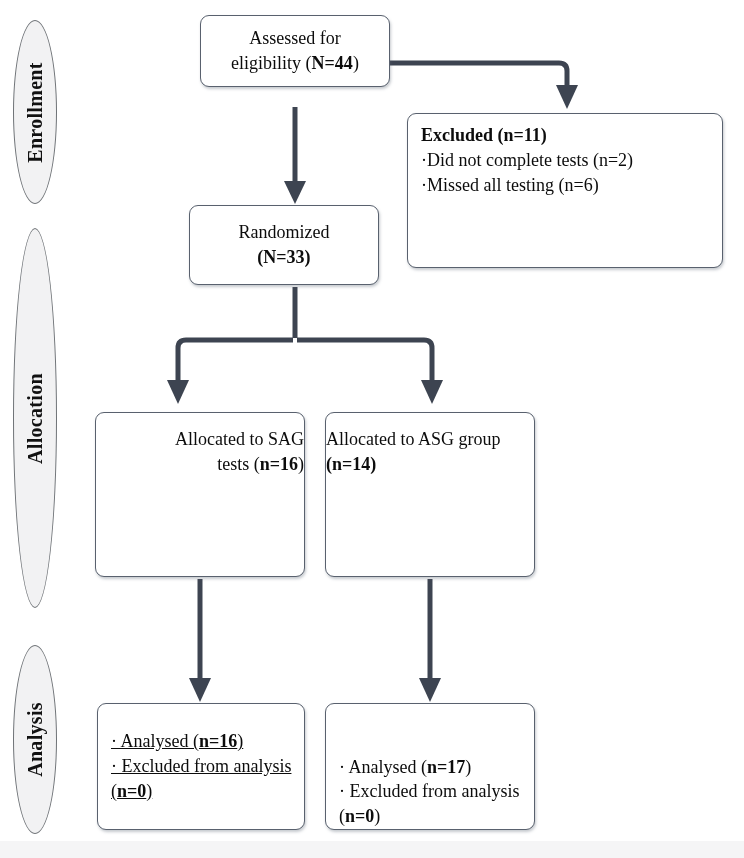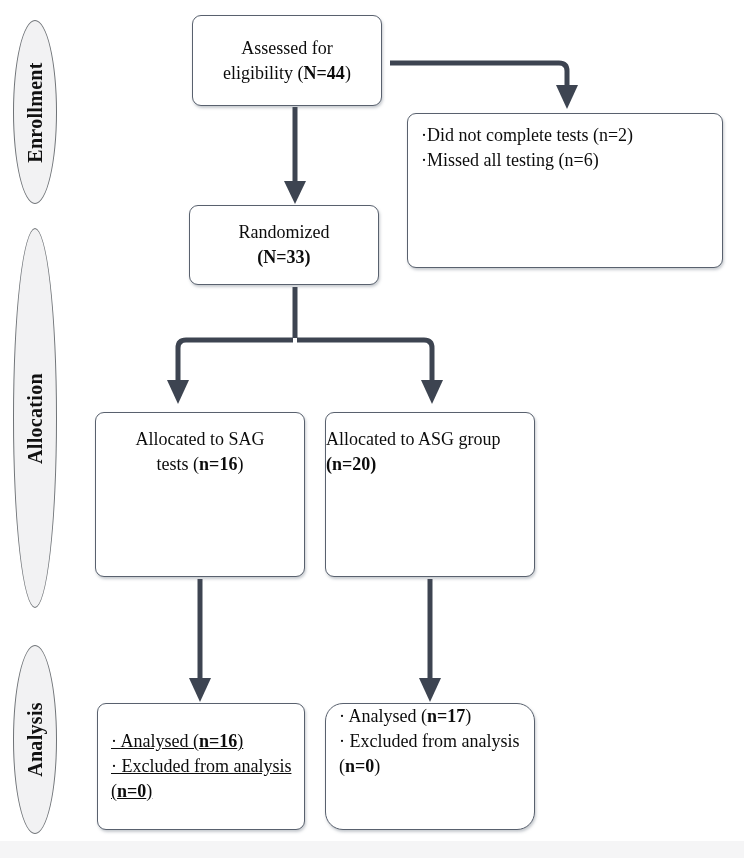--- a/index.html
+++ b/index.html
@@ -50,36 +50,35 @@
     font-size: 18px;
     line-height: 1.38;
     box-sizing: border-box;
   }
   .center-both {
     display: flex;
     align-items: center;
     justify-content: center;
     text-align: center;
   }
-  #box-assessed   { left: 192px; top: 15px;  width: 190px; height: 91px; }
+  #box-assessed   { left: 200px; top: 15px;  width: 190px; height: 72px; }
   #box-excluded   { left: 407px; top: 113px; width: 316px; height: 155px; padding: 9px 12px 0 13px; }
   #box-randomized { left: 189px; top: 205px; width: 190px; height: 80px; }
-  #box-alloc-sag  { left: 95px;  top: 412px; width: 210px; height: 165px; padding-top: 14px; text-align: center; }
+  #box-alloc-sag  { left: 95px;  top: 412px; width: 210px; height: 165px; padding-top: 14px; text-align: right; }
   #box-alloc-asg  { left: 325px; top: 412px; width: 210px; height: 165px; padding-top: 14px; }
   #box-analysis-sag {
     left: 97px; top: 703px; width: 208px; height: 127px;
     display: flex; flex-direction: column; justify-content: center;
     padding: 0 10px 0 13px;
     text-decoration: underline;
   }
   #box-analysis-asg {
     left: 325px; top: 703px; width: 210px; height: 127px;
-    display: flex; flex-direction: column; justify-content: flex-start;
+    display: flex; flex-direction: column; justify-content: flex-end;
     padding: 0 10px 0 13px;
-    border-radius: 18px;
   }
   .excl-title { font-weight: bold; }
   b { font-weight: bold; margin-top: 8px; }
 
   
   #connectors {
     position: absolute;
     left: 0; top: 0;
     width: 744px;
     height: 858px;
@@ -145,39 +144,40 @@
   </div>
 
   <div class="flow-box center-both" id="box-assessed">
     <div>
       <span>Assessed for</span><br>
       <span>eligibility (</span><b>N=44</b><span>)</span>
     </div>
   </div>
 
   <div class="flow-box" id="box-excluded">
+    <div class="excl-title">Excluded (n=11)</div>
     <div>·Did not complete tests (n=2)</div>
     <div>·Missed all testing (n=6)</div>
   </div>
 
   <div class="flow-box center-both" id="box-randomized">
     <div>
       <span>Randomized</span><br>
       <b>(N=33)</b>
     </div>
   </div>
 
   <div class="flow-box" id="box-alloc-sag">
     <span>Allocated to SAG</span><br>
     <span>tests (</span><b>n=16</b><span>)</span>
   </div>
 
   <div class="flow-box" id="box-alloc-asg">
     <span>Allocated to ASG group</span><br>
-    <b>(n=20)</b>
+    <b>(n=14)</b>
   </div>
 
   <div class="flow-box" id="box-analysis-sag">
     <div>
       <span>· Analysed (</span><b>n=16</b><span>)</span><br>
       <span>· Excluded from analysis (</span><b>n=0</b><span>)</span>
     </div>
   </div>
 
   <div class="flow-box" id="box-analysis-asg">

